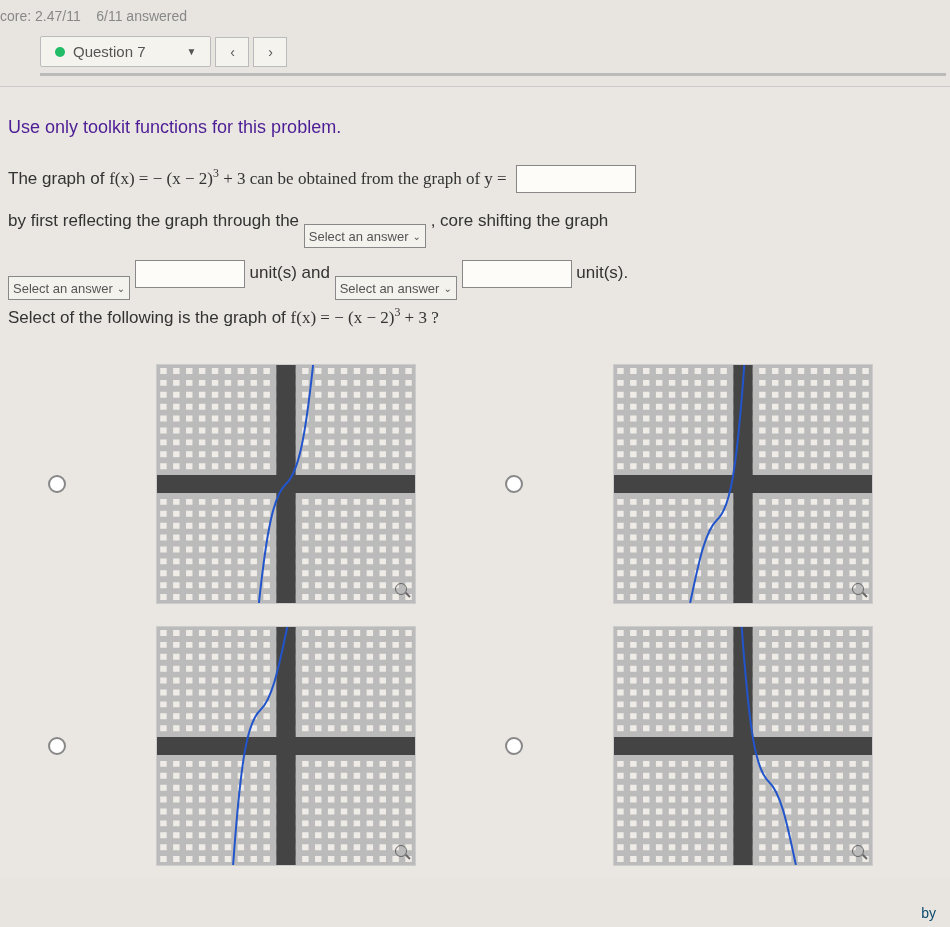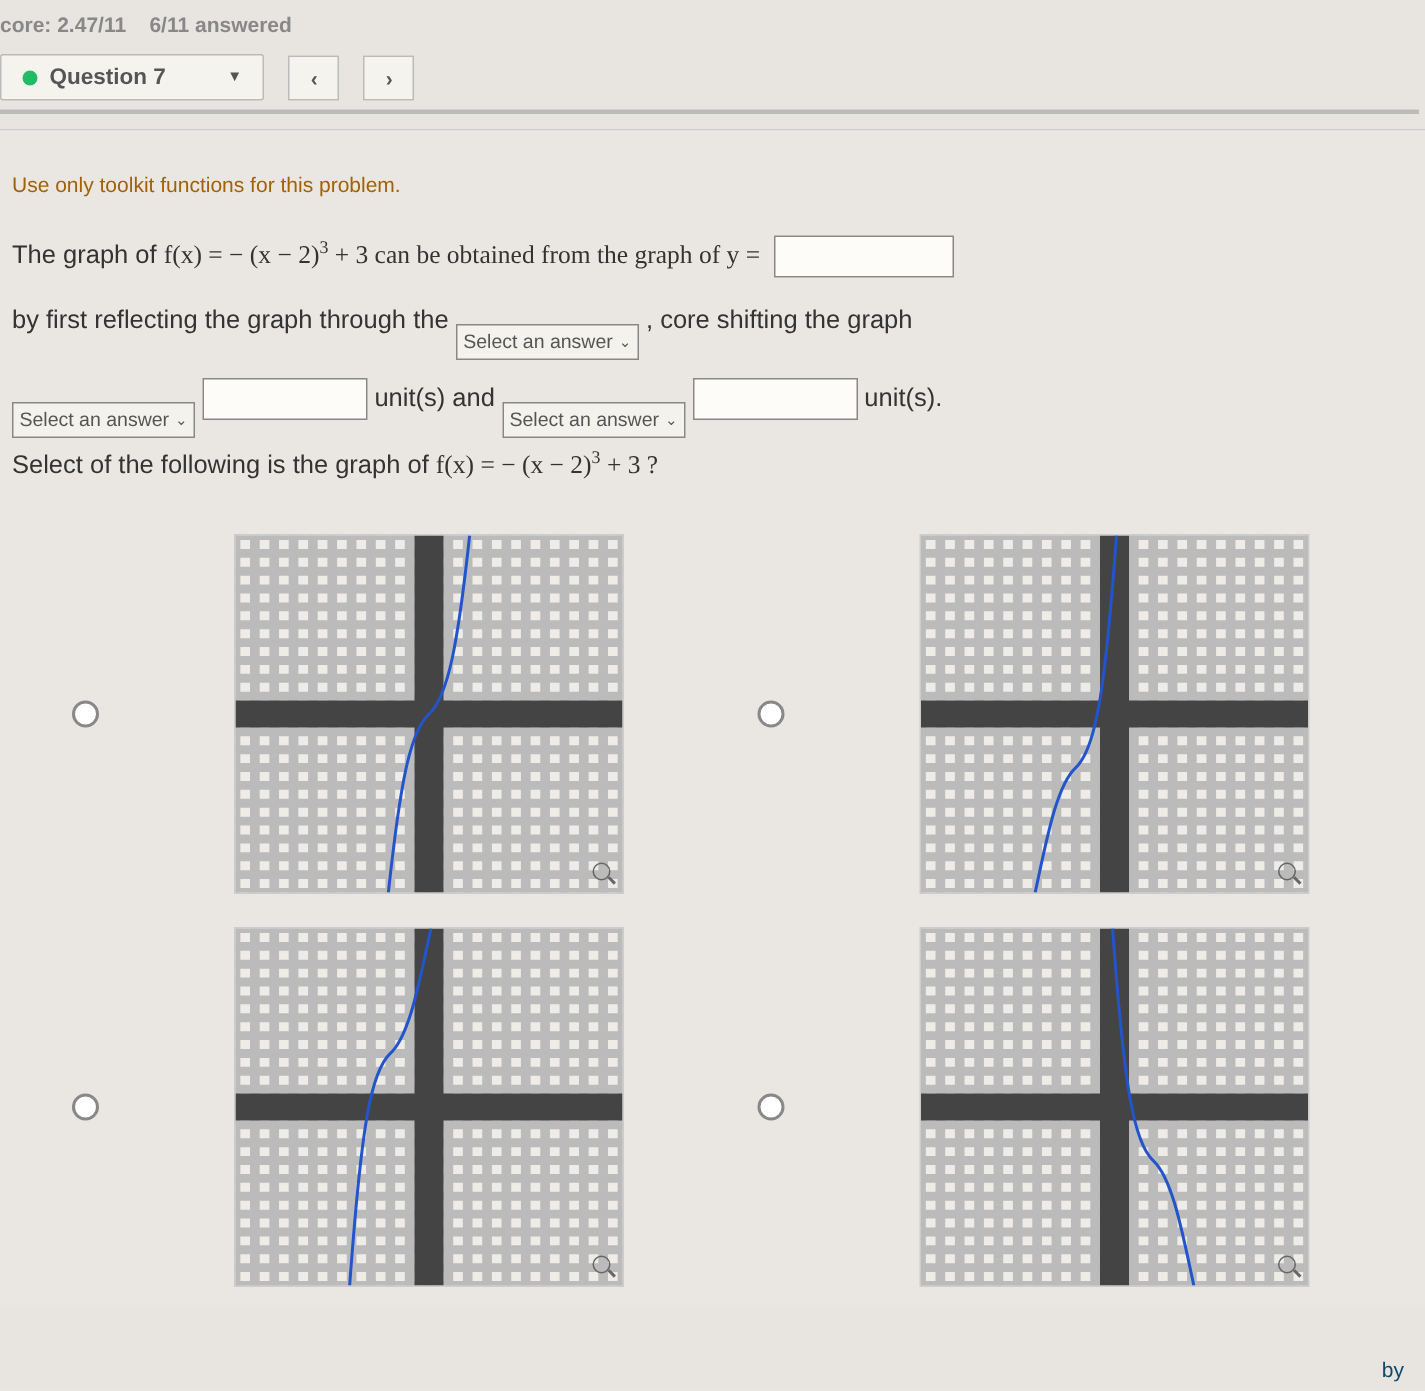--- a/index.html
+++ b/index.html
@@ -9,29 +9,29 @@
     width: 950px;
     height: 927px;
     overflow: hidden;
     color: #333;
   }
   .top-bar {
     padding: 6px 4px 10px 0;
     font-size: 14px;
     color: #777;
     border-bottom: 1px solid #ccc;
-    font-weight: bold;
   }
   .score-row { padding: 2px 0 6px 0; color:#888; font-size:14px;}
   .question-row {
     display: flex;
     align-items: center;
-    gap: 16px;
+    gap: 4px;
     padding: 6px 0;
     border-bottom: 3px solid #bbb;
+    margin-left: 40px;
   }
   .question-pill {
     display: flex;
     align-items: center;
     gap: 8px;
     padding: 6px 14px;
     background: #f5f3ee;
     border: 1px solid #bbb;
     border-radius: 2px;
     font-size: 15px;
@@ -46,21 +46,21 @@
     font-size: 14px; color: #555;
     cursor: pointer;
   }
   .content {
     padding: 22px 12px 12px 8px;
     background: #eae7e2;
     font-size: 17px;
     color: #333;
     line-height: 2.1;
   }
-  .instr { font-size: 14px; color: #a16207; margin-bottom: 14px; }
+  .instr { font-size: 18px; color: #4c1d95; margin-bottom: 14px; }
   .math { font-family: "Times New Roman", serif; }
   .sup { font-size: 0.7em; vertical-align: super; }
   .input-box {
     display: inline-block;
     min-width: 120px;
     height: 28px;
     border: 1px solid #888;
     background: #fdfcf9;
     vertical-align: middle;
   }

